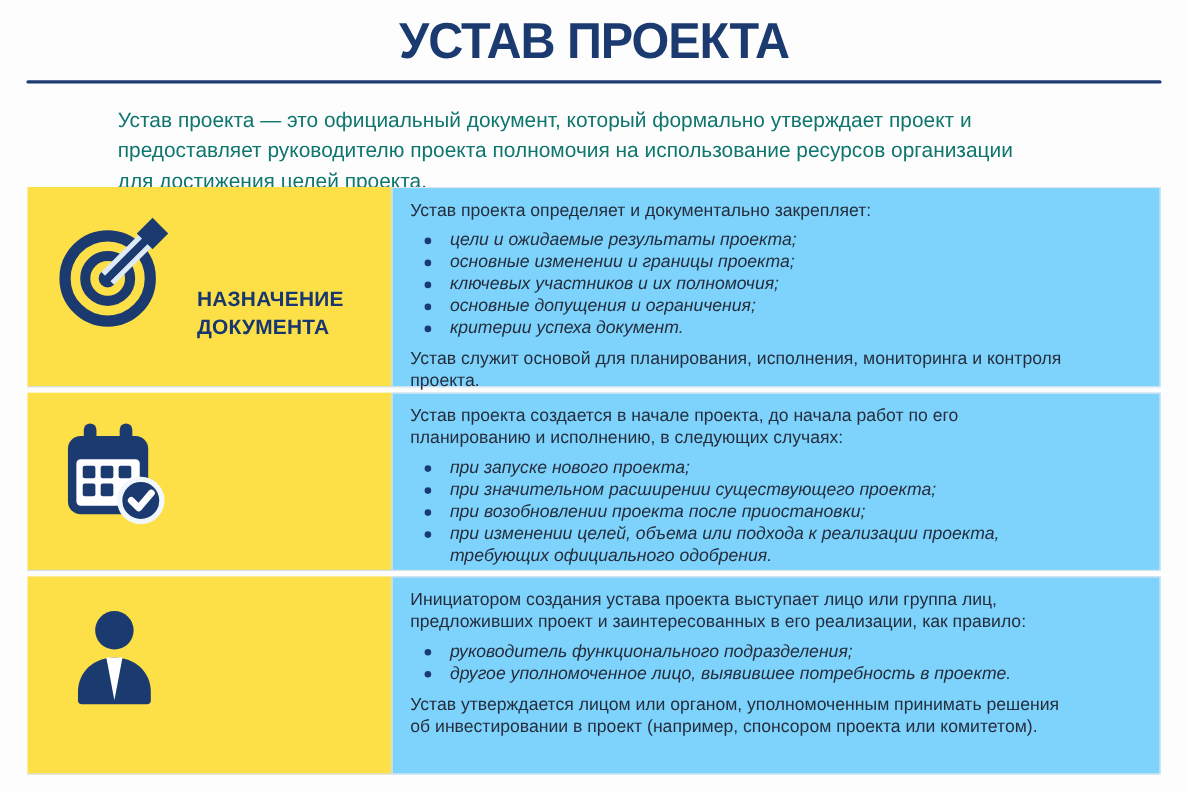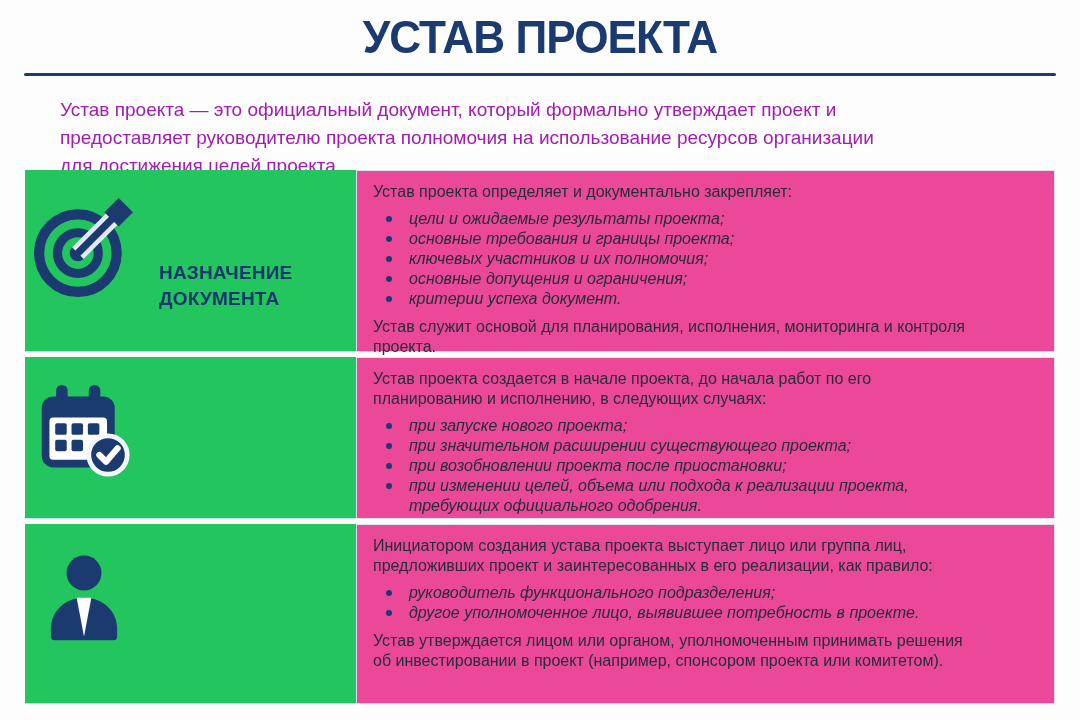--- a/index.html
+++ b/index.html
@@ -18,64 +18,64 @@
     letter-spacing: -1px;
     color: #1b3a70;
     transform: scaleX(.96); transform-origin: center;
   }
   .title-rule {
     height: 3px; background: #1d3c70;
     margin: 9px 24px 0 24px;
     border-radius: 2px;
   }
   .intro {
-    margin: 20px 0 0 60px;
+    margin: 20px 0 0 107px;
     width: 840px;
     font-size: 19px; line-height: 28px;
-    color: #a21caf;
+    color: #0f766e;
   }
 
   .content-table {
     position: absolute; left: 25px; top: 170px;
     width: 1030px;
     display: flex; flex-direction: column; gap: 5px;
   }
   .row { display: flex; }
   .row-1 { height: 182px; }
   .row-2 { height: 162px; }
   .row-3 { height: 180px; }
 
   .cell-left {
     width: 331px; flex: none;
-    background: #22c55e;
+    background: #fde047;
     border-bottom: 1px solid #cfdeef;
     box-sizing: border-box;
     display: flex; align-items: flex-start;
-    padding: 26px 0 0 4px;
+    padding: 26px 0 0 24px;
   }
   .icon-box {
     width: 110px; flex: none;
     display: flex; justify-content: center; align-items: center;
     color: #1b3a70;
   }
   .section-heading {
     margin: 0 0 0 20px;
     align-self: center;
     font-size: 19px; line-height: 26px;
     font-weight: 700;
     color: #17376e;
     white-space: pre-line;
     letter-spacing: .2px;
   }
   .row-1 .section-heading, .row-2 .section-heading { margin-top: 24px; }
   .row-3 .section-heading { margin-top: 18px; }
 
   .cell-right {
     flex: 1;
-    background: #ec4899;
+    background: #7dd3fc;
     border: 1px solid #dde4ef;
     box-sizing: border-box;
     padding: 11px 20px 8px 16px;
     font-size: 16px; line-height: 20px;
     color: #252d3c;
   }
   .cell-right p { margin: 0; max-width: 610px; }
   .bullet-list { list-style: none; margin: 7px 0 8px 0; padding: 0; font-style: italic; }
   .bullet-list li {
     position: relative;
@@ -114,21 +114,21 @@
             <polygon points="70,16 84,2 98,16 84,30" fill="currentColor"></polygon>
           </svg>
         </span>
         <h2 class="section-heading">НАЗНАЧЕНИЕ
 ДОКУМЕНТА</h2>
       </div>
       <div class="cell-right">
         <p class="lead">Устав проекта определяет и документально закрепляет:</p>
         <ul class="bullet-list">
             <li>цели и ожидаемые результаты проекта;</li>
-            <li>основные требования и границы проекта;</li>
+            <li>основные изменении и границы проекта;</li>
             <li>ключевых участников и их полномочия;</li>
             <li>основные допущения и ограничения;</li>
             <li>критерии успеха документ.</li>
           </ul>
         <p class="outro">Устав служит основой для планирования, исполнения, мониторинга и контроля проекта.</p>
       </div>
     </section>
 
     <section class="row row-2">
       <div class="cell-left">

